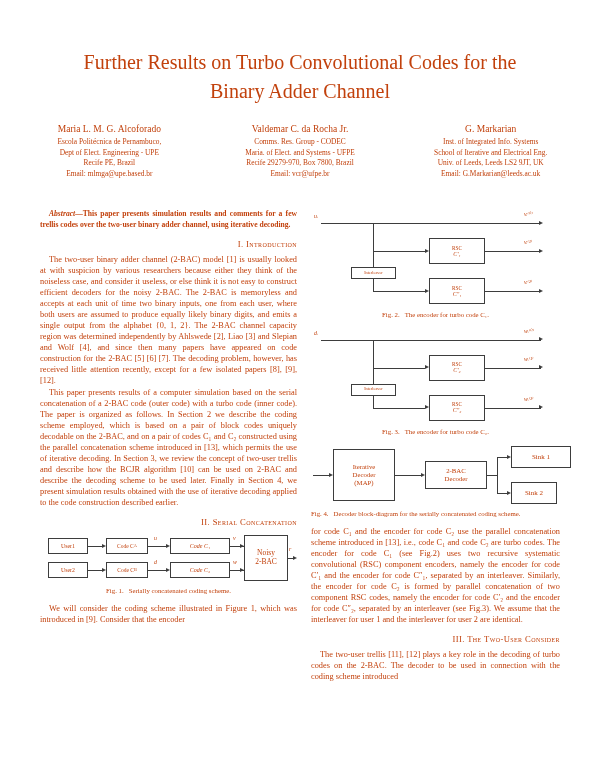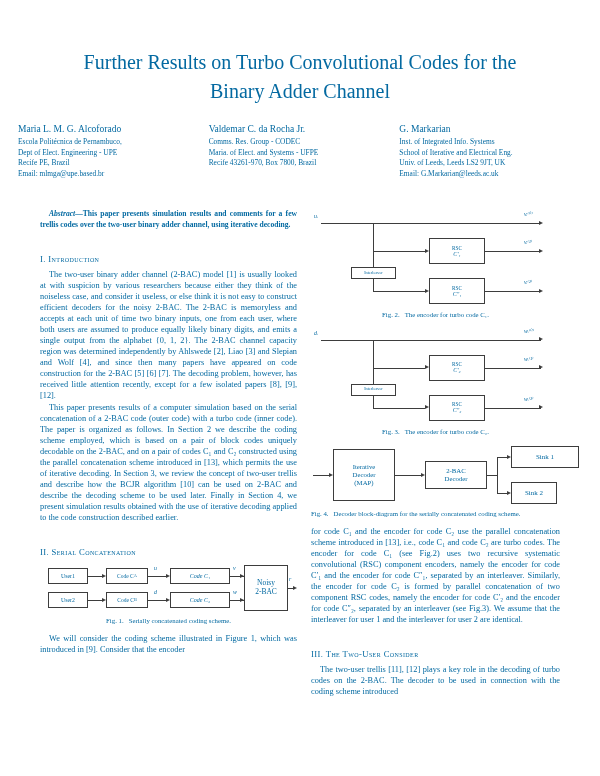--- a/index.html
+++ b/index.html
@@ -1,28 +1,28 @@
 <!DOCTYPE html>
 <html><head>
 <meta charset="utf-8">
 <style>
   html,body{margin:0;padding:0;background:#fff;}
   .page{width:600px;height:776px;background:#ffffff;position:relative;overflow:hidden;
-        font-family:"Liberation Serif","DejaVu Serif",serif;color:#0369a1;}
+        font-family:"Liberation Serif","DejaVu Serif",serif;color:#c2410c;}
   .title{margin:48px 70px 0;text-align:center;font-size:20px;line-height:29px;font-weight:400;}
-  .authors{display:flex;margin:18px 14px 0;}
+  .authors{display:flex;margin:18px 14px 0;text-align:center;}
   .author{flex:1;padding:0 4px;}
   .author-name{font-size:9.5px;margin-bottom:3px;}
   .author-line{font-size:7.4px;line-height:10.5px;}
   .cols{display:flex;margin:30px 40px 0;gap:14px;text-align:justify;}
   .col-left{width:257px;}
   .col-right{width:249px;}
   .abstract{font-size:7.6px;font-weight:bold;line-height:10.5px;text-indent:9px;}
   .abstract .lbl{font-style:italic;}
-  .sec-head{text-align:left;font-size:8.6px;font-variant:small-caps;margin:24px 0 5px;
+  .sec-head{text-align:right;font-size:8.6px;font-variant:small-caps;margin:9px 0 5px;
             letter-spacing:.4px;text-indent:0;font-weight:400;}
   .para{font-size:8.3px;line-height:11px;text-indent:9px;margin:0 0 1px;}
   .fig{position:relative;margin:8px auto 0;}
   .fig-cap{font-size:6.8px;text-align:center;margin:4px 0 7px;text-indent:0;line-height:8.5px;}
   .fig-cap.left{text-align:left;}
   .fig-cap .cl{margin-right:5px;}
   .fbox{position:absolute;border:1px solid #3d3d3d;background:#fff;display:flex;
         flex-direction:column;align-items:center;justify-content:center;
         text-align:center;line-height:1.15;box-sizing:border-box;}
   .hline{position:absolute;height:1px;background:#3d3d3d;}
@@ -48,21 +48,22 @@
       <div class="author-name">Maria L. M. G. Alcoforado</div>
       <div class="author-line">Escola Politécnica de Pernambuco,</div>
       <div class="author-line">Dept of Elect. Engineering - UPE</div>
       <div class="author-line">Recife PE, Brazil</div>
       <div class="author-line">Email: mlmga@upe.based.br</div>
     </div>
     <div class="author">
       <div class="author-name">Valdemar C. da Rocha Jr.</div>
       <div class="author-line">Comms. Res. Group - CODEC</div>
       <div class="author-line">Maria. of Elect. and Systems - UFPE</div>
-      <div class="author-line">Recife 43261-970, Box 7800, Brazil</div>
+      <div class="author-line">Recife 29279-970, Box 7800, Brazil</div>
+      <div class="author-line">Email: vcr@ufpe.br</div>
     </div>
     <div class="author">
       <div class="author-name">G. Markarian</div>
       <div class="author-line">Inst. of Integrated Info. Systems</div>
       <div class="author-line">School of Iterative and Electrical Eng.</div>
       <div class="author-line">Univ. of Leeds, Leeds LS2 9JT, UK</div>
       <div class="author-line">Email: G.Markarian@leeds.ac.uk</div>
     </div>
   </div>
 
@@ -202,21 +203,21 @@
         <div class="fbox" style="left:114px;top:17px;width:62px;height:28px;font-size:6.8px;">
           <span>2-BAC</span>
           <span>Decoder</span>
         </div>
         <div class="hline" style="left:176px;top:31px;width:10px;"></div>
         <div class="vline" style="left:186px;top:13px;height:36px;"></div>
         <div class="hline" style="left:186px;top:13px;width:10px;"></div>
         <div class="arr" style="left:196px;top:10.5px;"></div>
         <div class="hline" style="left:186px;top:49px;width:10px;"></div>
         <div class="arr" style="left:196px;top:46.5px;"></div>
-        <div class="fbox" style="left:200px;top:2px;width:68px;height:22px;font-size:7px;">Sink 1</div>
+        <div class="fbox" style="left:200px;top:2px;width:60px;height:22px;font-size:7px;">Sink 1</div>
         <div class="fbox" style="left:200px;top:38px;width:46px;height:22px;font-size:7px;">Sink 2</div>
       </div>
       <div class="fig-cap left">
         <span class="cl">Fig. 4.</span><span>Decoder block-diagram for the serially concatenated coding scheme.</span>
       </div>
 
       <p class="para" style="text-indent:0;margin-top:6px;">for code C₁ and the encoder for code C₂ use the parallel concatenation scheme introduced in [13], i.e., code C₁ and code C₂ are turbo codes. The encoder for code C₁ (see Fig.2) uses two recursive systematic convolutional (RSC) component encoders, namely the encoder for code C′₁ and the encoder for code C″₁, separated by an interleaver. Similarly, the encoder for code C₂ is formed by parallel concatenation of two component RSC codes, namely the encoder for code C′₂ and the encoder for code C″₂, separated by an interleaver (see Fig.3). We assume that the interleaver for user 1 and the interleaver for user 2 are identical.</p>
 
       <div class="sec-head">III. The Two-User Consider</div>
 

